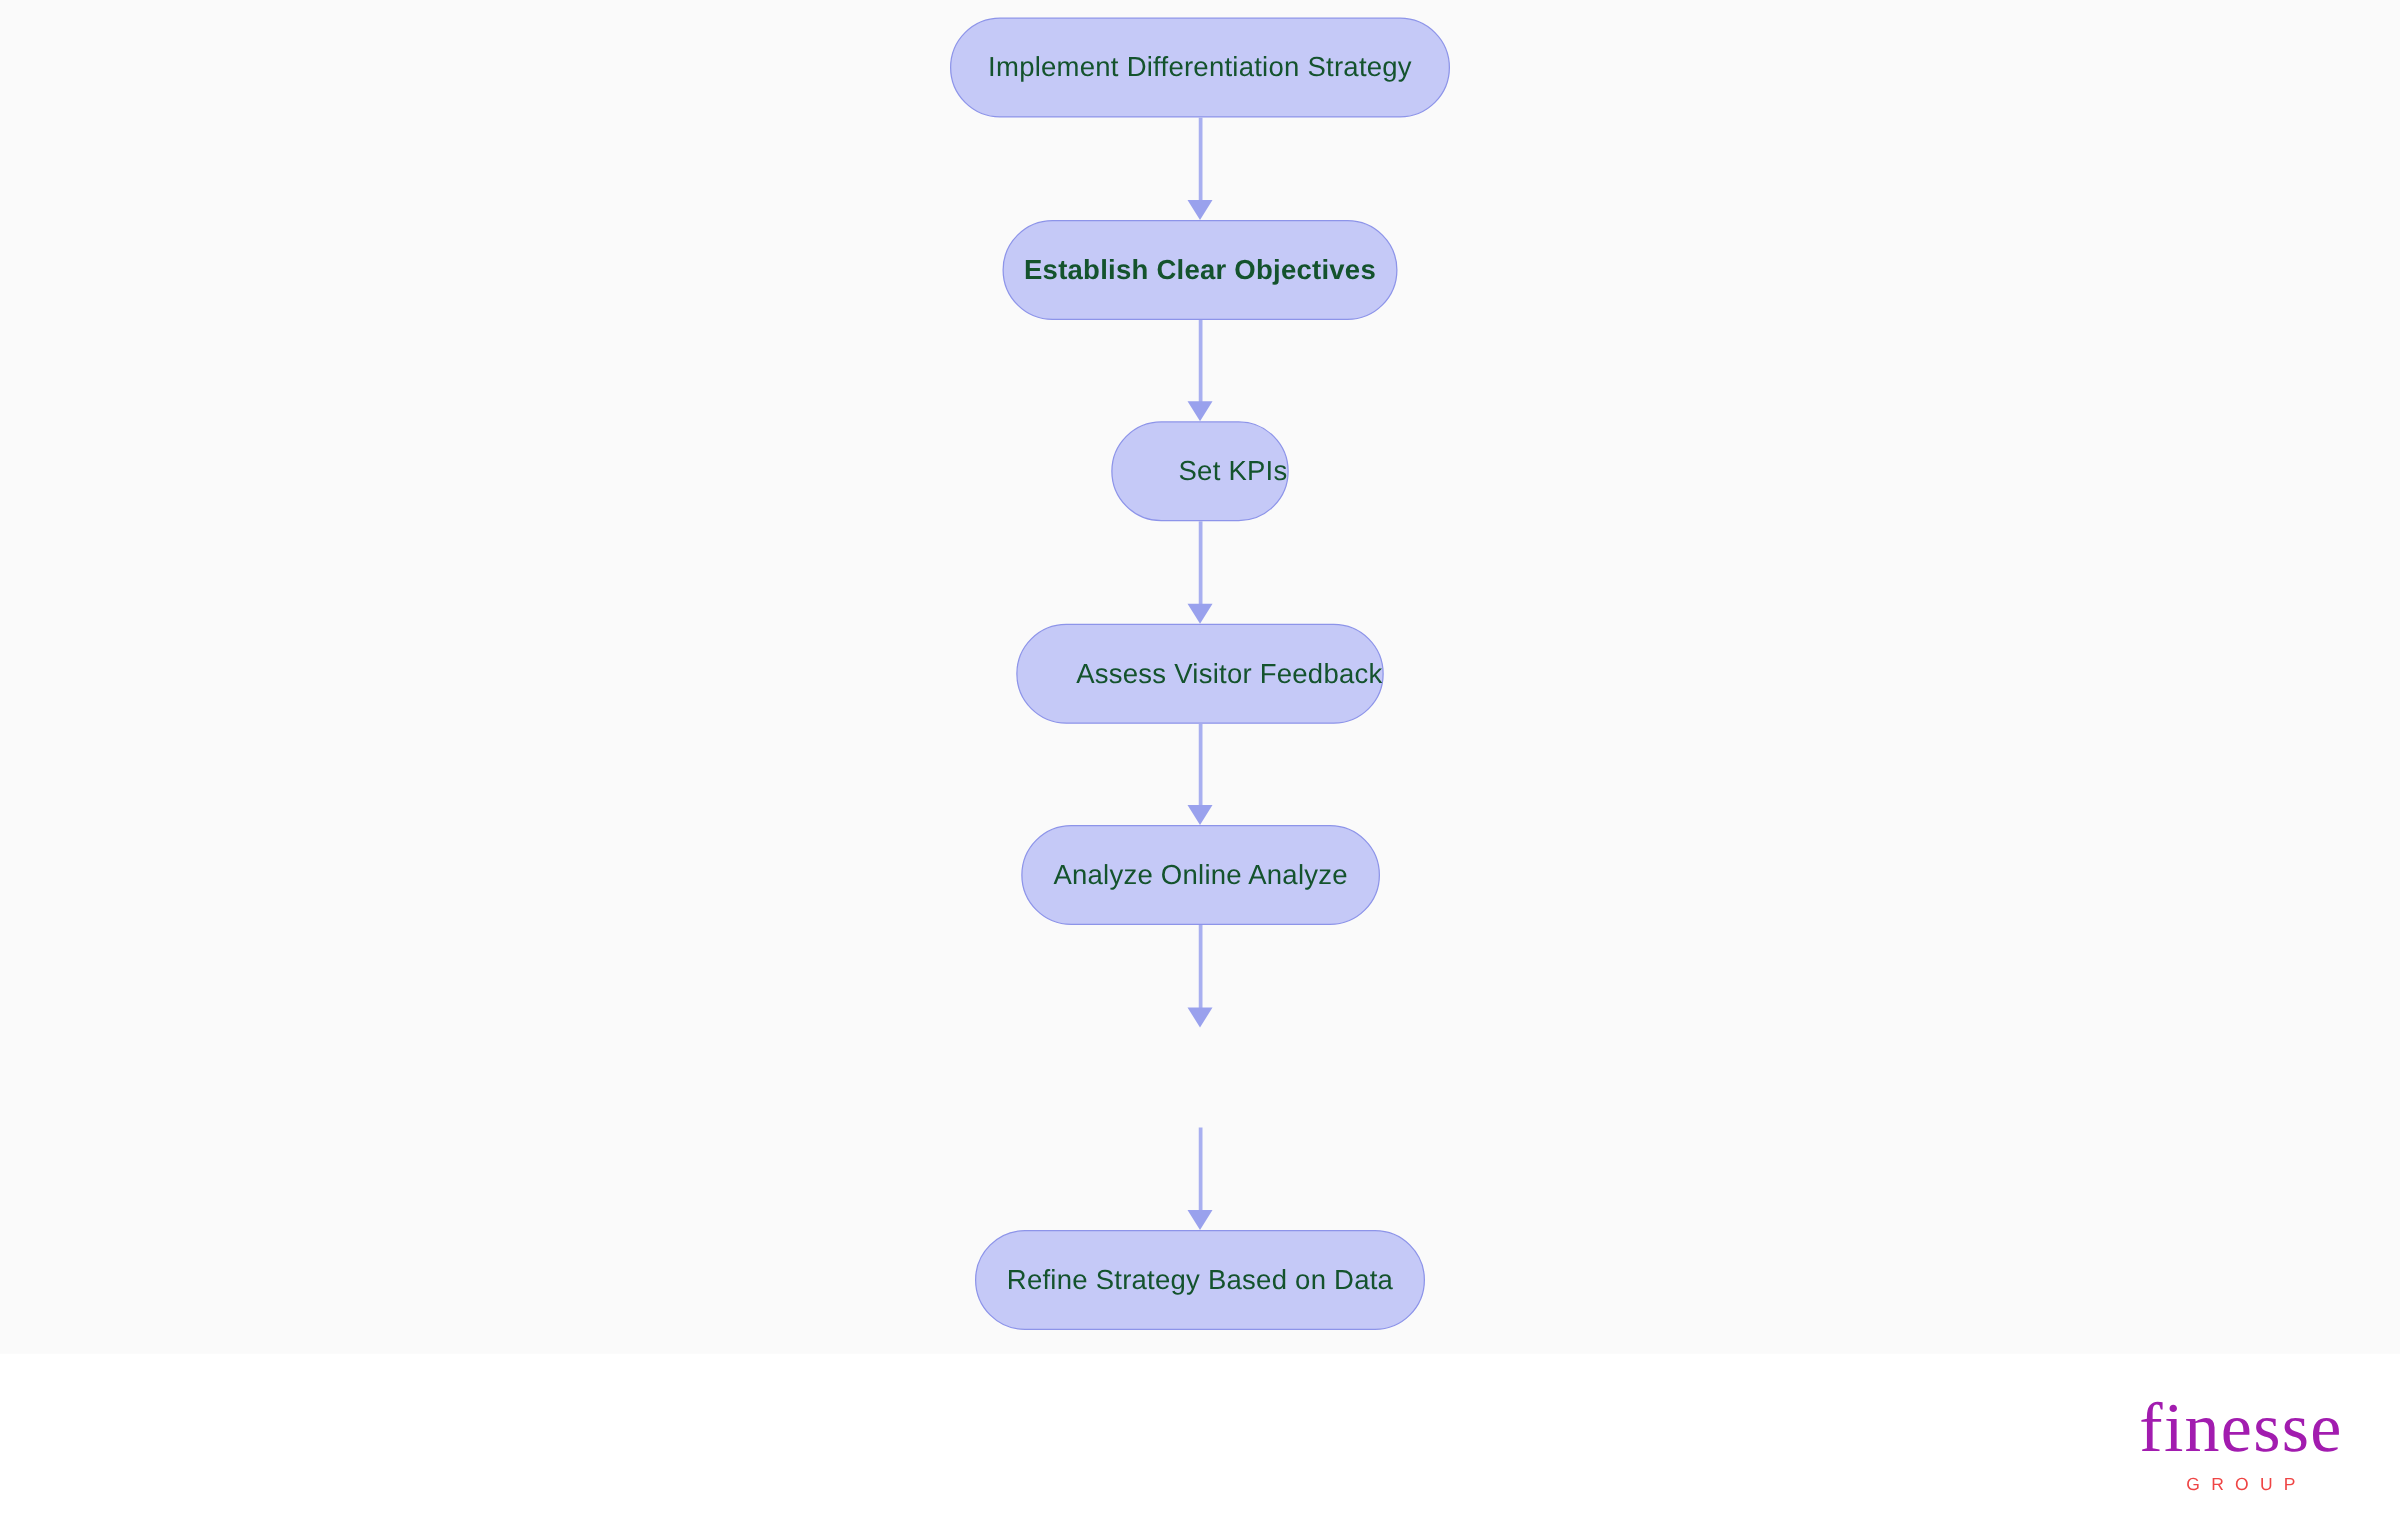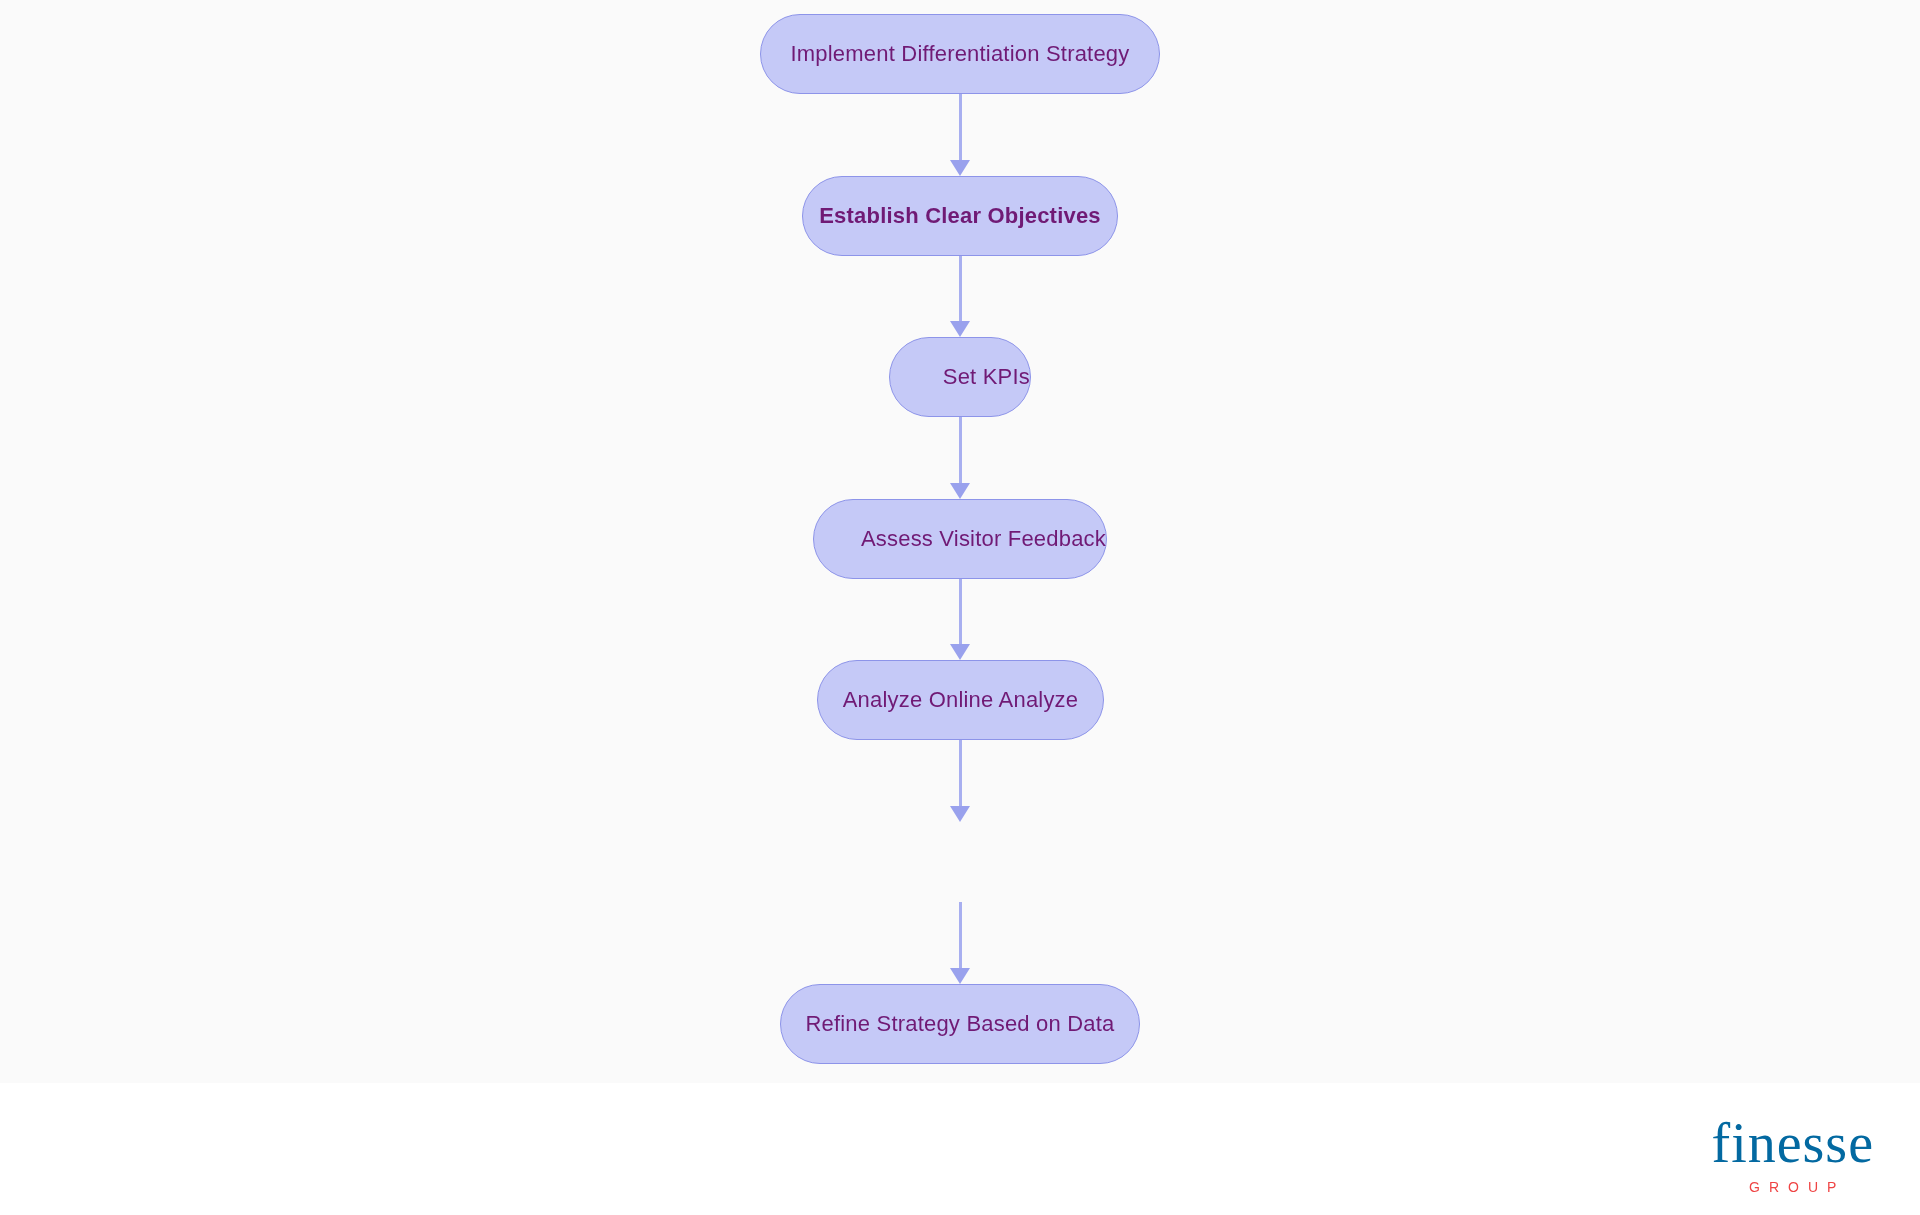--- a/index.html
+++ b/index.html
@@ -22,21 +22,21 @@
     background: #fafafa;
   }
 
   
   .node {
     position: absolute;
     height: 80px;
     border-radius: 40px;
     background: #c5c9f7;
     border: 1.5px solid #8d94e9;
-    color: #701a75;
+    color: #14532d;
     font-size: 22px;
     font-weight: 500;
     letter-spacing: 0.2px;
     display: flex;
     align-items: center;
     justify-content: center;
     text-align: center;
   }
   .node1 { top: 14px;  left: 760px; width: 400px; }
   .node2 { top: 176px; left: 802px; width: 316px; font-weight: bold; }
@@ -74,21 +74,21 @@
   .logo {
     position: absolute;
     right: 46px;
     bottom: 20px;
     text-align: center;
   }
   .logo-brand {
     font-family: "Liberation Serif", serif;
     font-size: 56px;
     font-weight: 400;
-    color: #0369a1;
+    color: #a21caf;
     letter-spacing: 1px;
     line-height: 1;
   }
   .logo-sub {
     margin-top: 8px;
     font-family: "Liberation Sans", sans-serif;
     font-size: 14px;
     font-weight: 500;
     color: #ef4444;
     letter-spacing: 9px;

